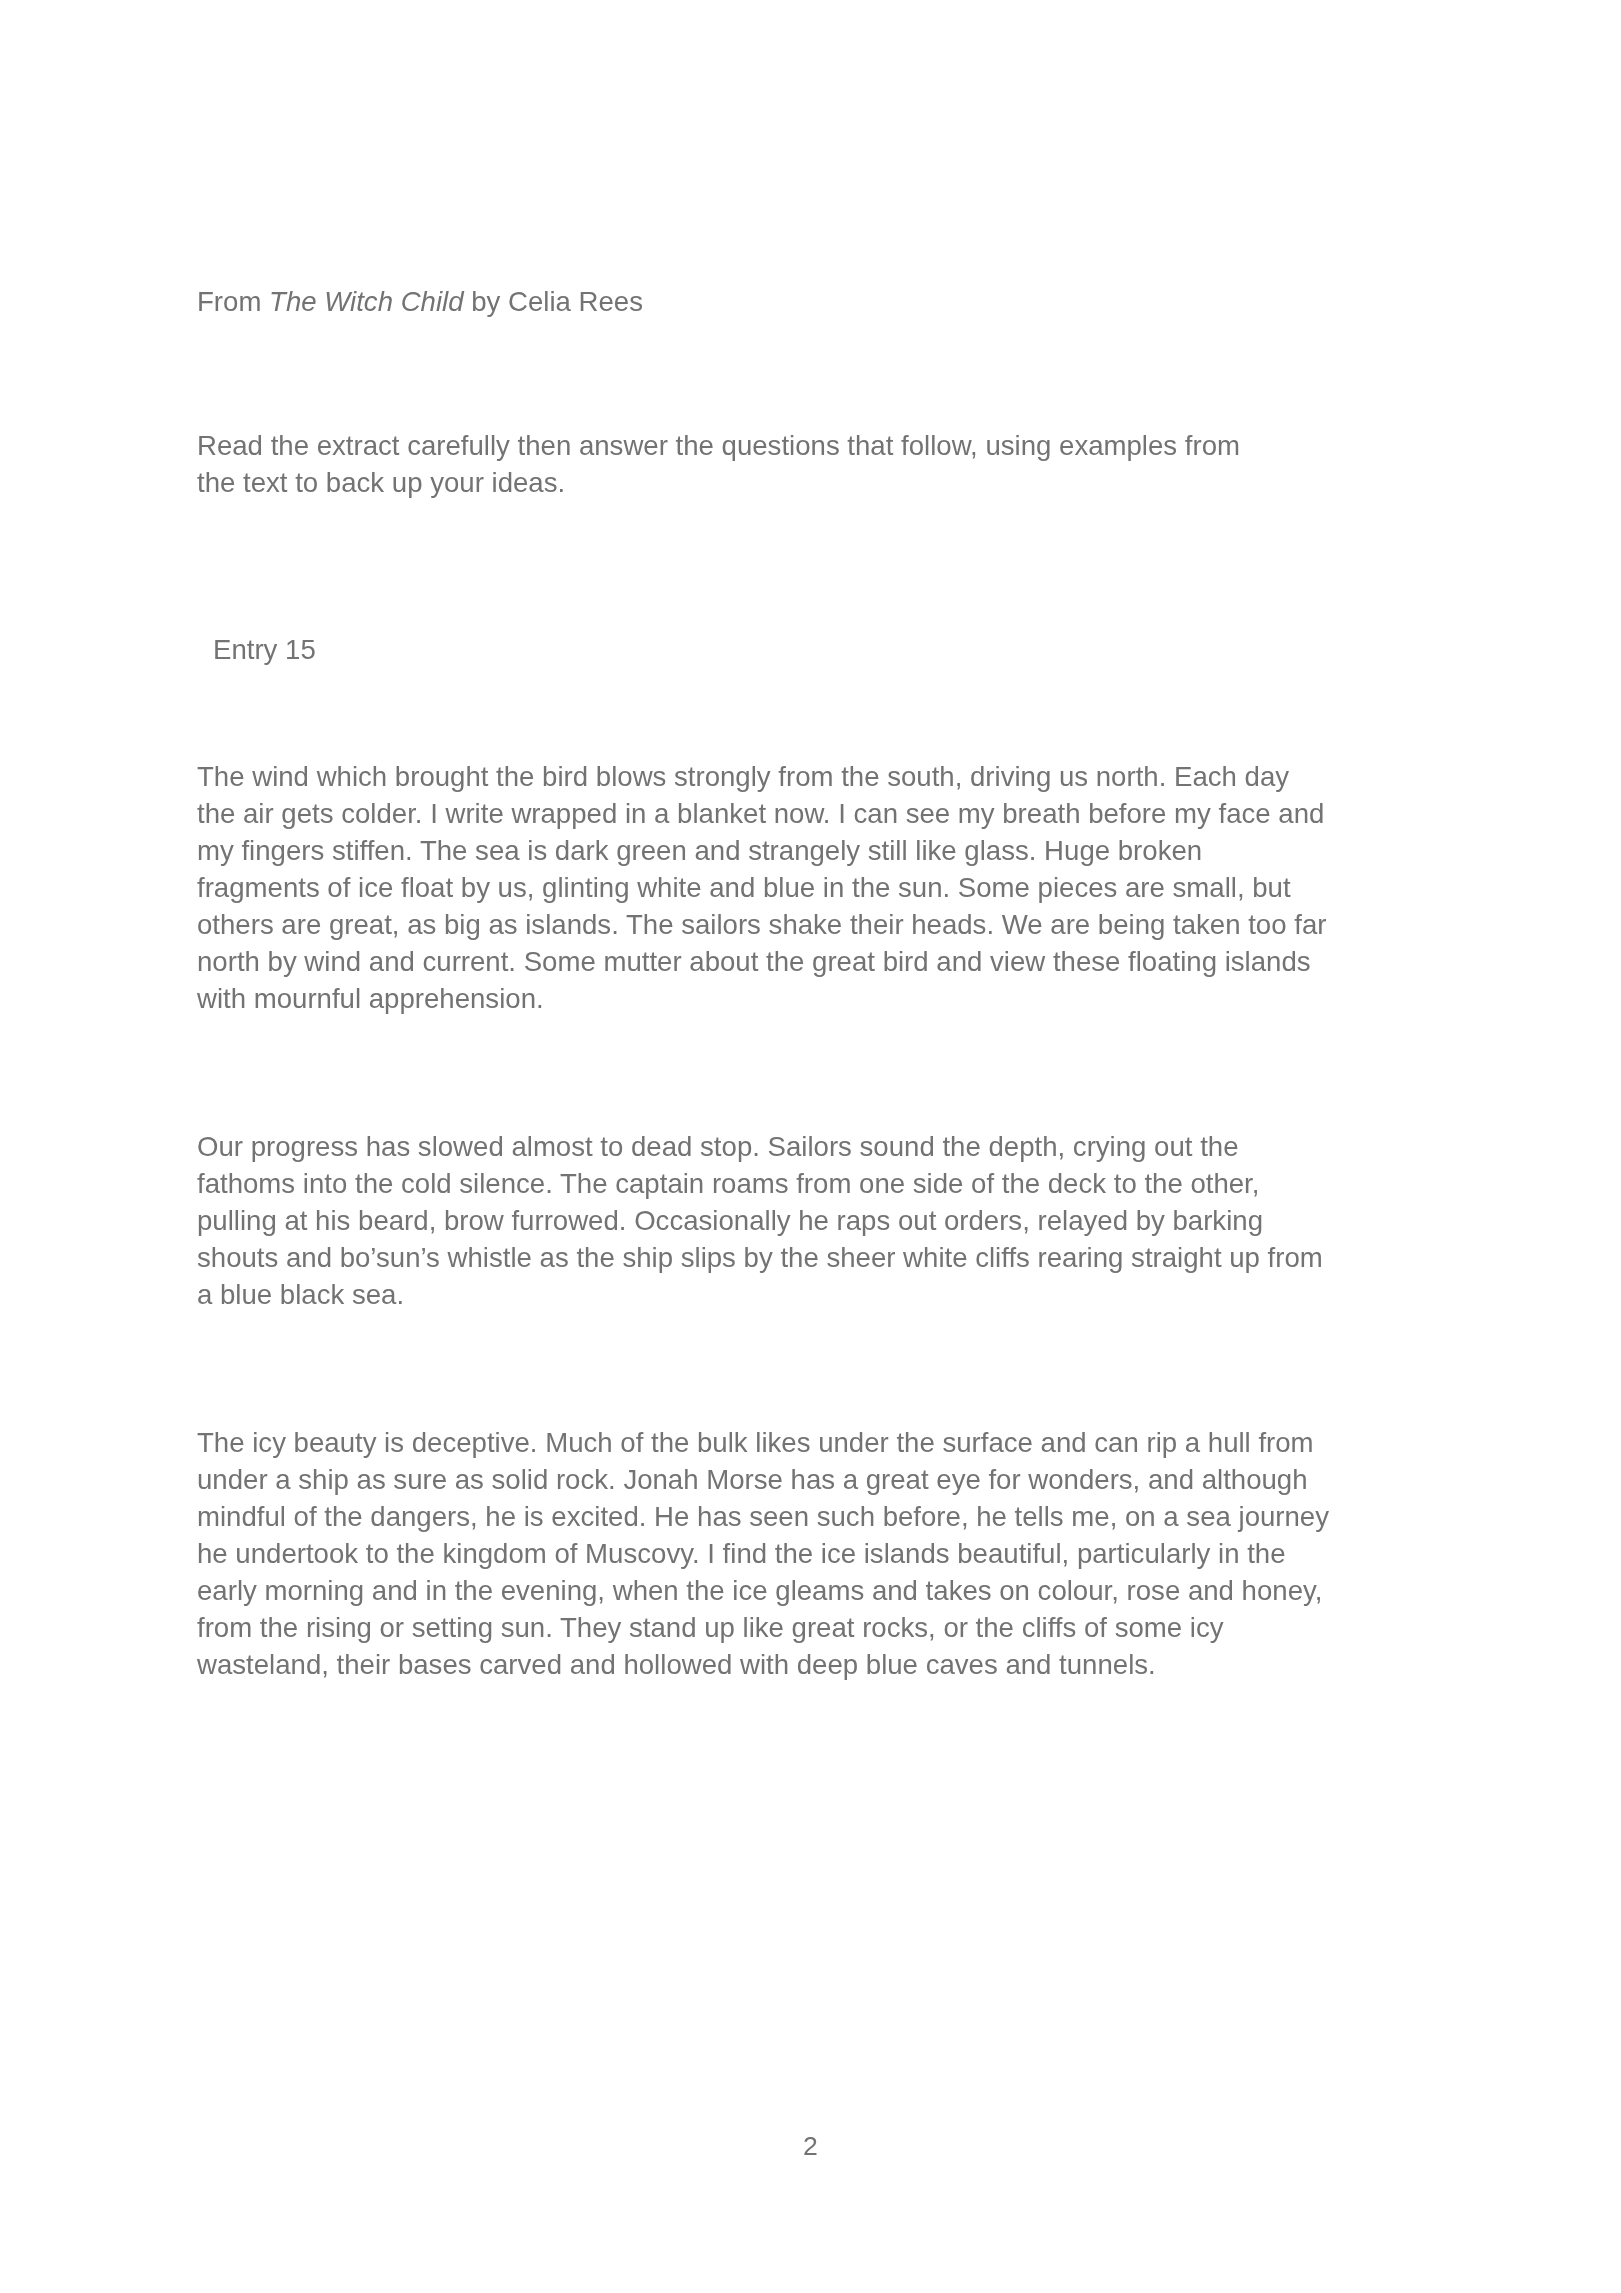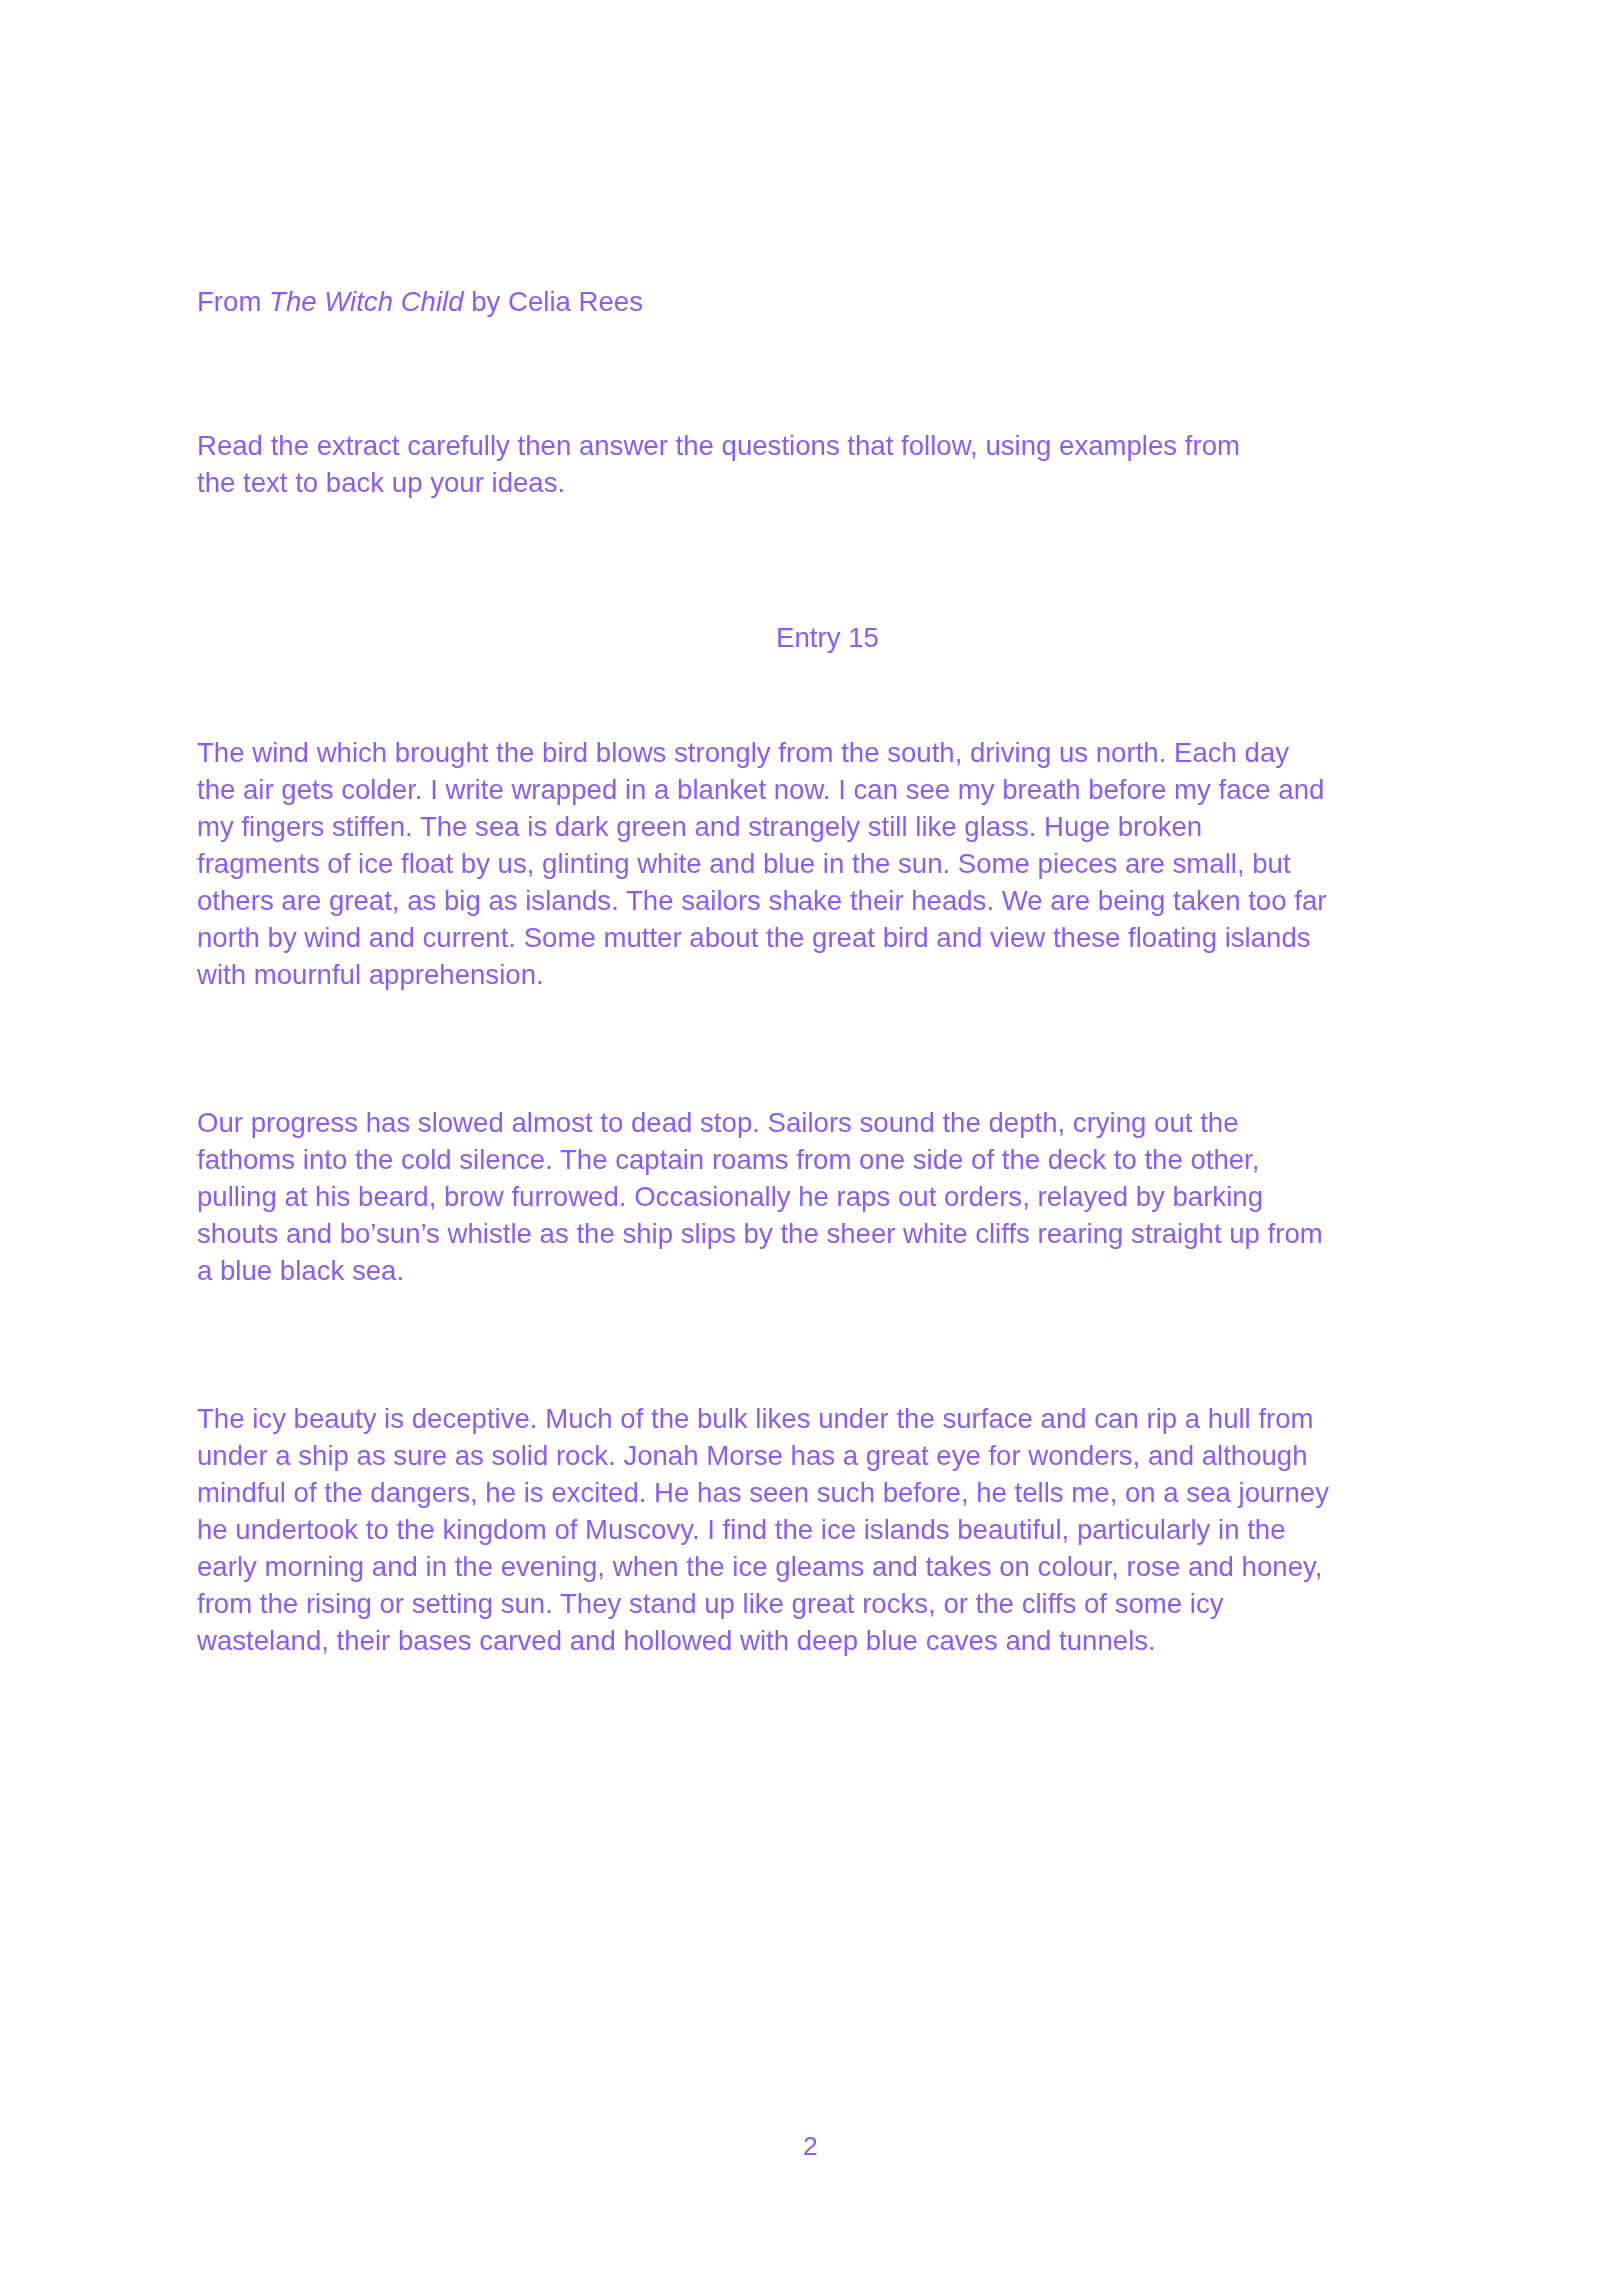--- a/index.html
+++ b/index.html
@@ -5,21 +5,21 @@
   html, body {
     margin: 0;
     padding: 0;
     background: #ffffff;
   }
   .page {
     position: relative;
     width: 1621px;
     height: 2293px;
     background: #ffffff;
-    color: #8b5cf6;
+    color: #737373;
     font-family: "Liberation Sans", sans-serif;
     overflow: hidden;
   }
   .content {
     position: absolute;
     left: 197px;
     top: 209px;
     width: 1261px;
     font-size: 27.6px;
     line-height: 37px;
@@ -29,22 +29,21 @@
     margin: 0 0 32.5px 0;
   }
   .doc-title .book-title {
     font-style: italic;
   }
   .instruction {
     margin: 0 0 40px 0;
     font-weight: normal;
   }
   .entry-heading {
-    margin: 4px;
-    text-align: center;
+    margin: 16px;
   }
   .para {
     margin: 0 0 37px 0;
   }
   .page-number {
     position: absolute;
     top: 2128px;
     left: 0;
     width: 100%;
     text-align: center;

